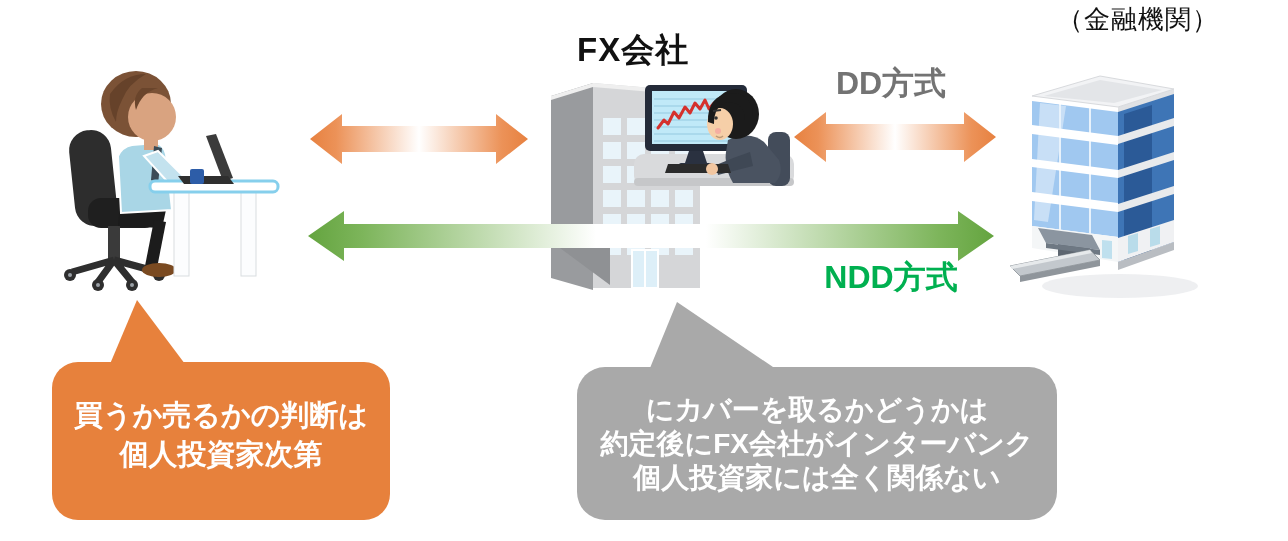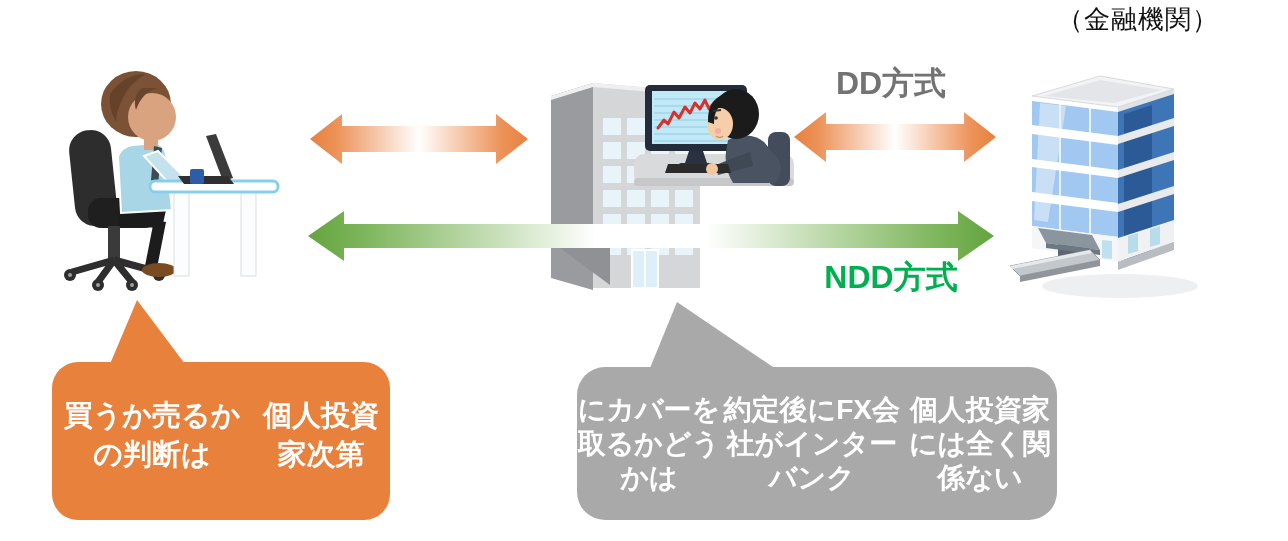--- a/index.html
+++ b/index.html
@@ -10,36 +10,37 @@
   .abs{position:absolute;}
   .title{font-weight:700;color:#111;white-space:nowrap;}
   .investor-title{left:90px;top:6px;font-size:34px;letter-spacing:3px;}
   .fx-title{left:577px;top:28px;font-size:33px;letter-spacing:1px;}
   .interbank-block{left:988px;top:0;width:300px;text-align:center;}
   .interbank-title{font-size:32px;font-weight:700;letter-spacing:6px;color:#111;}
   .interbank-subtitle{font-size:26px;font-weight:400;color:#111;margin-top:2px;letter-spacing:1px;}
   .method-label{font-weight:700;font-size:32px;text-align:center;width:206px;white-space:nowrap;}
   .dd-label{left:788px;top:62px;color:#737373;}
   .ndd-label{left:788px;top:256px;color:#00B050;}
-  .bubble{border-radius:26px;display:flex;flex-direction:row;align-items:center;justify-content:center;
+  .bubble{border-radius:26px;display:flex;flex-direction:column;align-items:center;justify-content:center;
           color:#fff;font-weight:700;text-align:center;z-index:6;}
   .bubble-investor{left:52px;top:362px;width:338px;height:158px;background:#E7813C;
                    font-size:29px;line-height:39px;padding-bottom:12px;box-sizing:border-box;}
   .bubble-fx{left:577px;top:367px;width:480px;height:153px;background:#A9A9A9;border-radius:28px;
              font-size:28px;line-height:34px;}
   .tail{z-index:5;}
   .arrow{z-index:3;}
   .illus{z-index:2;}
   .lbl{z-index:4;}
 </style>
 </head>
 <body>
 
 <div class="stage">
 
+  <div class="abs title fx-title">FX会社</div>
   <div class="abs interbank-block">
     <div class="interbank-subtitle">（金融機関）</div>
   </div>
 
   <svg class="abs illus" style="left:58px;top:60px" width="240" height="240" viewBox="0 0 240 240">
 
     <g>
       <rect x="14" y="70" width="42" height="96" rx="20" fill="#2d2d2d" transform="rotate(-6 35 118)"></rect>
       <rect x="30" y="138" width="70" height="30" rx="13" fill="#1f1f1f"></rect>
       <rect x="50" y="166" width="12" height="38" fill="#3a3a3a"></rect>

